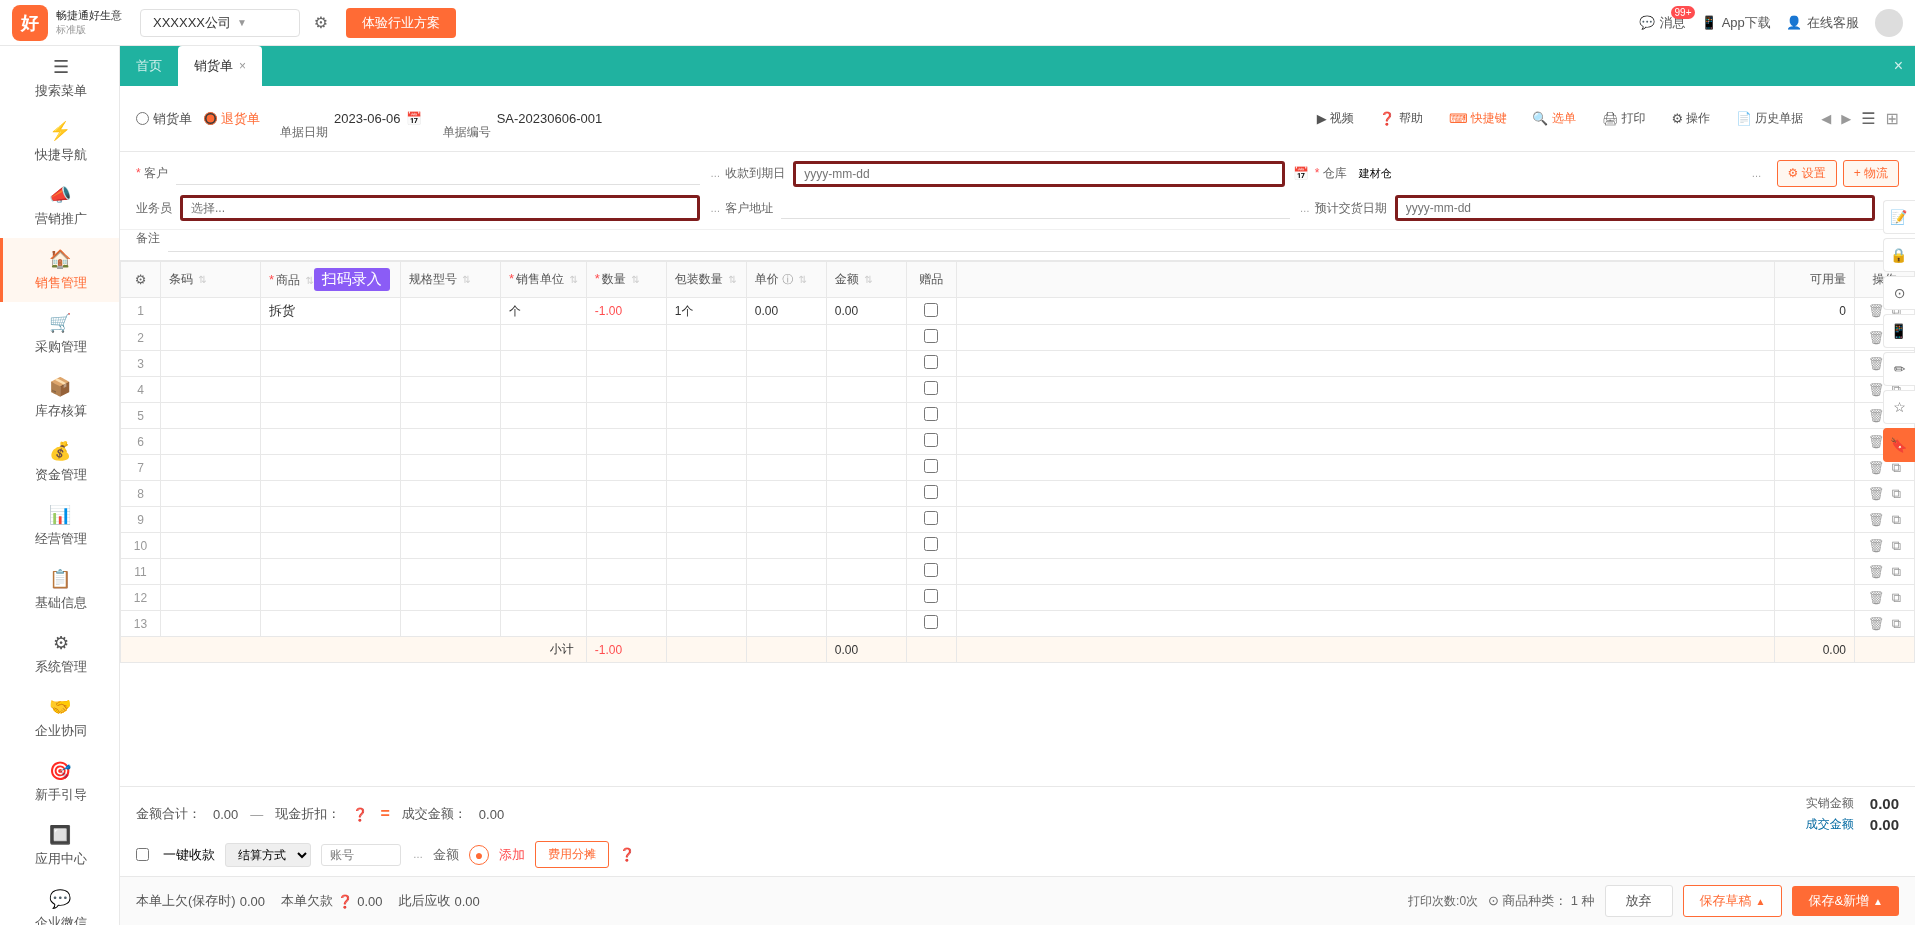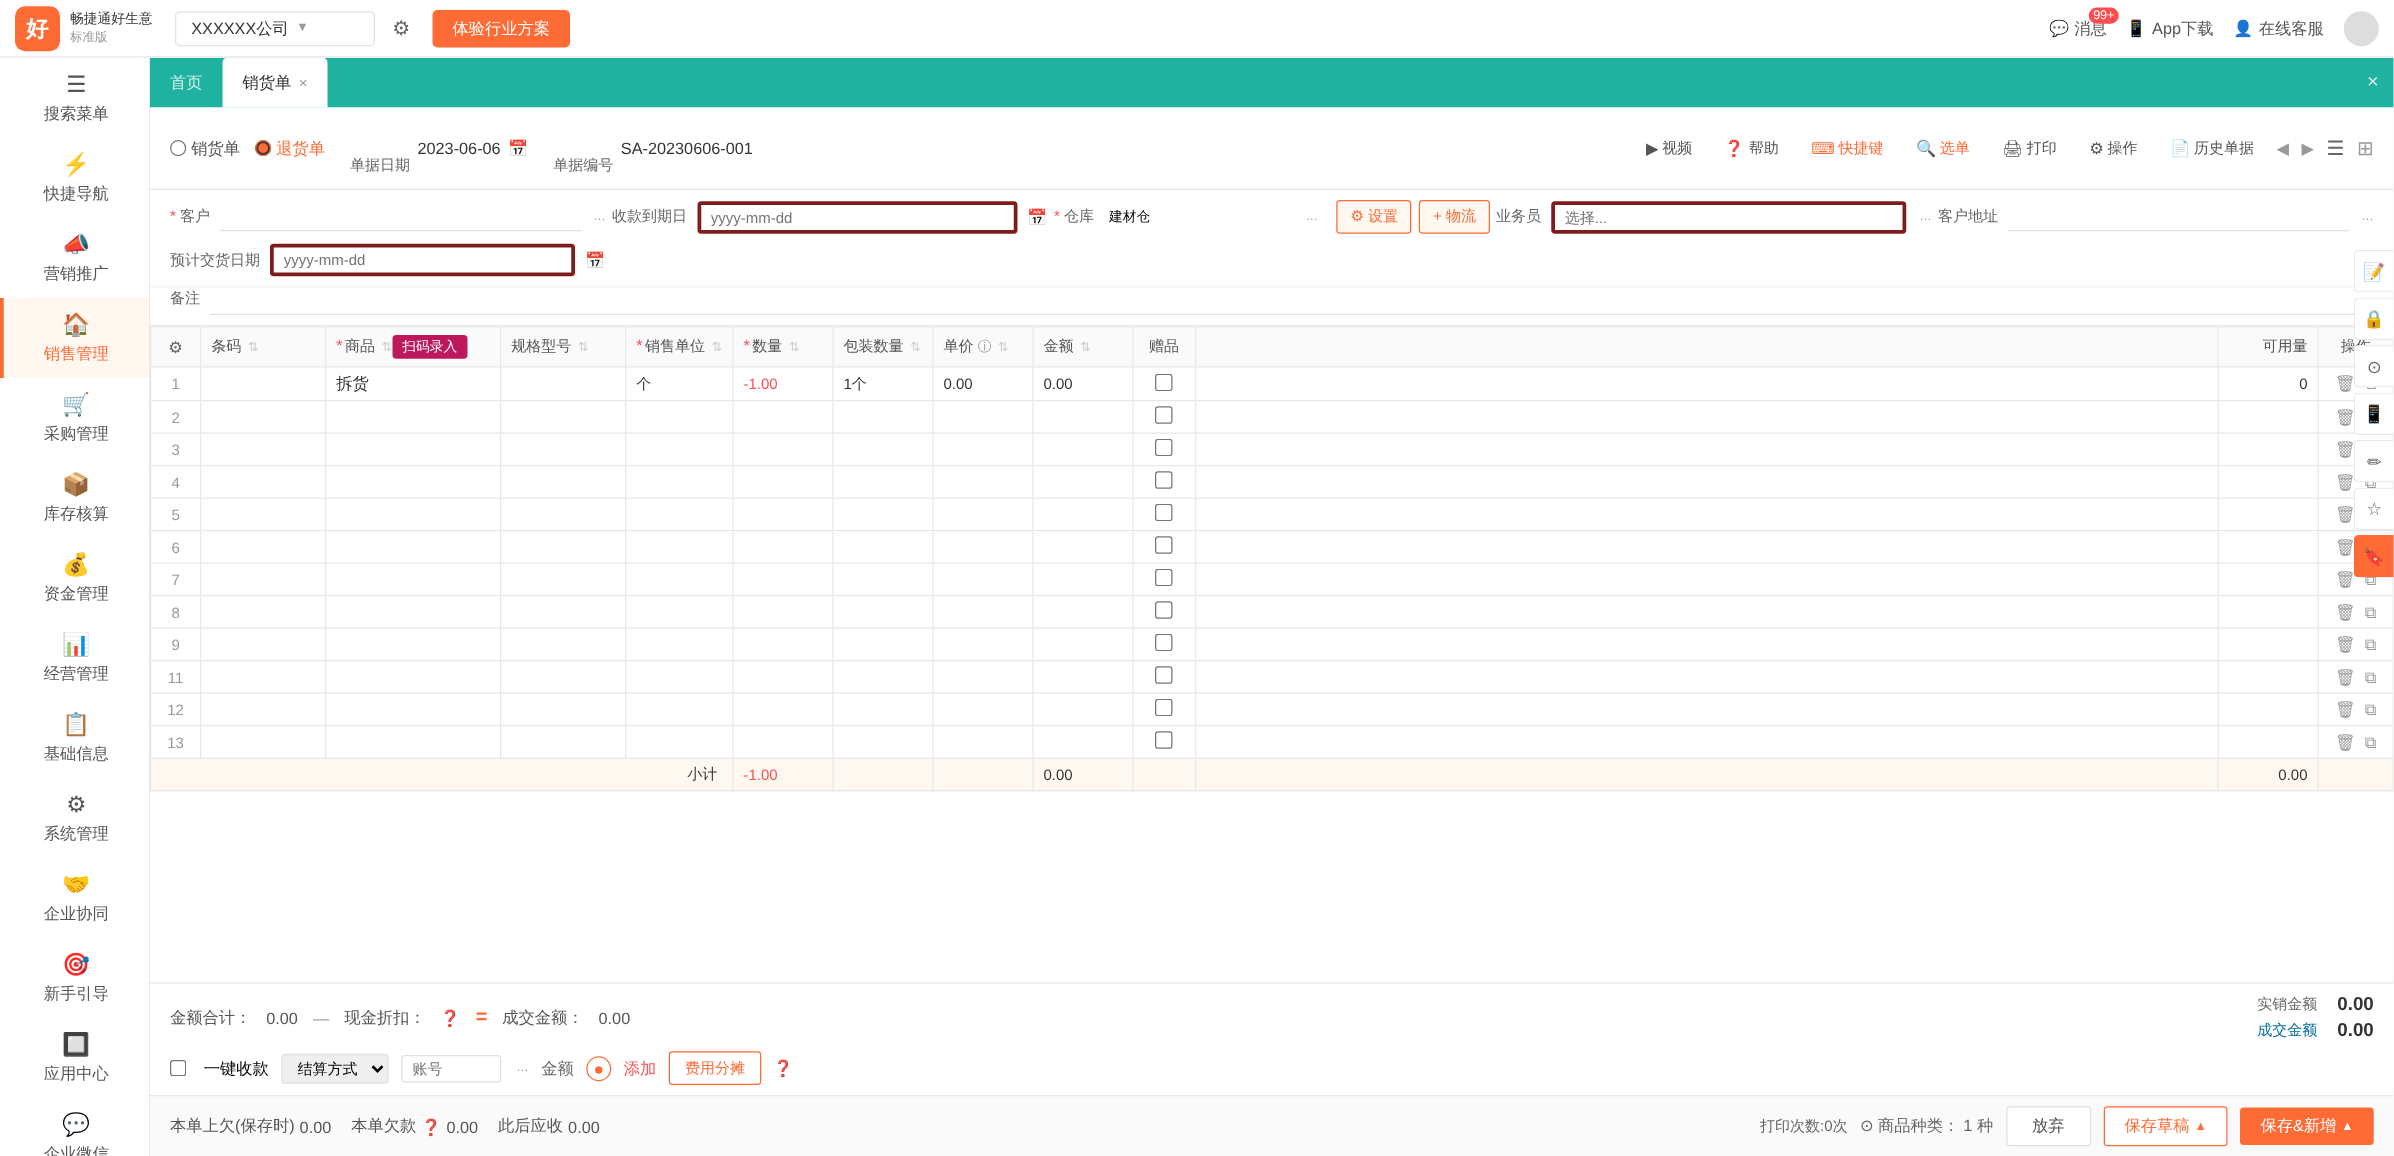--- a/index.html
+++ b/index.html
@@ -289,27 +289,27 @@
     .col-unit { width: 80px; }
     .col-qty { width: 80px; }
     .col-pack { width: 80px; }
     .col-price { width: 80px; }
     .col-amount { width: 80px; }
     .col-gift { width: 50px; text-align: center; }
     .col-avail { width: 80px; text-align: right; }
     .col-action { width: 60px; text-align: center; }
     .qty-red { color: #ff4d4f; }
     .scan-btn {
-      background: #be185d;
+      background: #8b5cf6;
       color: white;
       border: none;
       padding: 2px 8px;
       border-radius: 3px;
       cursor: pointer;
-      font-size: 11px;
+      font-size: 15px;
     }
     .th-required { color: #ff4d4f; margin-right: 2px; }
     .sort-icon { color: #ccc; margin-left: 2px; font-size: 10px; }
     .action-icon { color: #999; cursor: pointer; margin: 0 2px; }
     .checkbox-cell { width: 14px; height: 14px; }
     .gear-th { color: #666; cursor: pointer; }
 
     
     .footer-area {
       border-top: 1px solid #e8e8e8;
@@ -587,21 +587,21 @@
           <button class="header-action-btn"><span>⚙</span> 操作</button>
           <button class="header-action-btn"><span>📄</span> 历史单据</button>
           <span style="cursor:pointer;color:#999">◀</span>
           <span style="cursor:pointer;color:#999">▶</span>
           <span style="cursor:pointer;color:#666;font-size:16px">☰</span>
           <span style="cursor:pointer;color:#999;font-size:16px">⊞</span>
         </div>
       </div>
 
       <div style="padding: 8px 16px; display: flex; gap: 0; border-bottom: 1px solid #f0f0f0; flex-shrink: 0;">
-        <div style="flex: 1; display: grid; grid-template-columns: 1fr 1fr 1fr 1fr 1fr; gap: 8px 5px;">
+        <div style="flex: 1; display: grid; grid-template-columns: 1fr 1fr 1fr; gap: 8px 5px;">
 
           <div class="field-row">
             <span class="field-label required">客户</span>
             <div style="flex:1; border-bottom:1px solid #e0e0e0; min-height:22px;"></div>
             <span class="field-ellipsis">…</span>
           </div>
           <div class="field-row">
             <span class="field-label">收款到期日</span>
             <input class="field-input" style="flex: 1 1 0%; color: rgb(170, 170, 170);" placeholder="yyyy-mm-dd">
             <span class="field-calendar">📅</span>
@@ -798,20 +798,38 @@
     <td class="col-gift"><input type="checkbox" class="checkbox-cell" style=""></td>
     <td style="min-width:200px;"></td>
     <td class="col-avail"></td>
     <td class="col-action">
       <span class="action-icon">🗑</span>
       <span class="action-icon">⧉</span>
     </td>
   </tr>
               <tr>
     <td class="col-num">9</td>
+    <td class="col-barcode"><input style="border: none; width: 100%; font-size: 12px;" value=""></td>
+    <td class="col-product"><span></span></td>
+    <td class="col-spec"></td>
+    <td class="col-unit"></td>
+    <td class="col-qty" style="color:#333"></td>
+    <td class="col-pack"></td>
+    <td class="col-price"></td>
+    <td class="col-amount"></td>
+    <td class="col-gift"><input type="checkbox" class="checkbox-cell" style=""></td>
+    <td style="min-width:200px;"></td>
+    <td class="col-avail"></td>
+    <td class="col-action">
+      <span class="action-icon">🗑</span>
+      <span class="action-icon">⧉</span>
+    </td>
+  </tr>
+              <tr>
+    <td class="col-num">10</td>
     <td class="col-barcode"><input style="border: none; width: 100%; font-size: 12px;" value=""></td>
     <td class="col-product"><span></span></td>
     <td class="col-spec"></td>
     <td class="col-unit"></td>
     <td class="col-qty" style="color:#333"></td>
     <td class="col-pack"></td>
     <td class="col-price"></td>
     <td class="col-amount"></td>
     <td class="col-gift"><input type="checkbox" class="checkbox-cell" style=""></td>
     <td style="min-width:200px;"></td>

